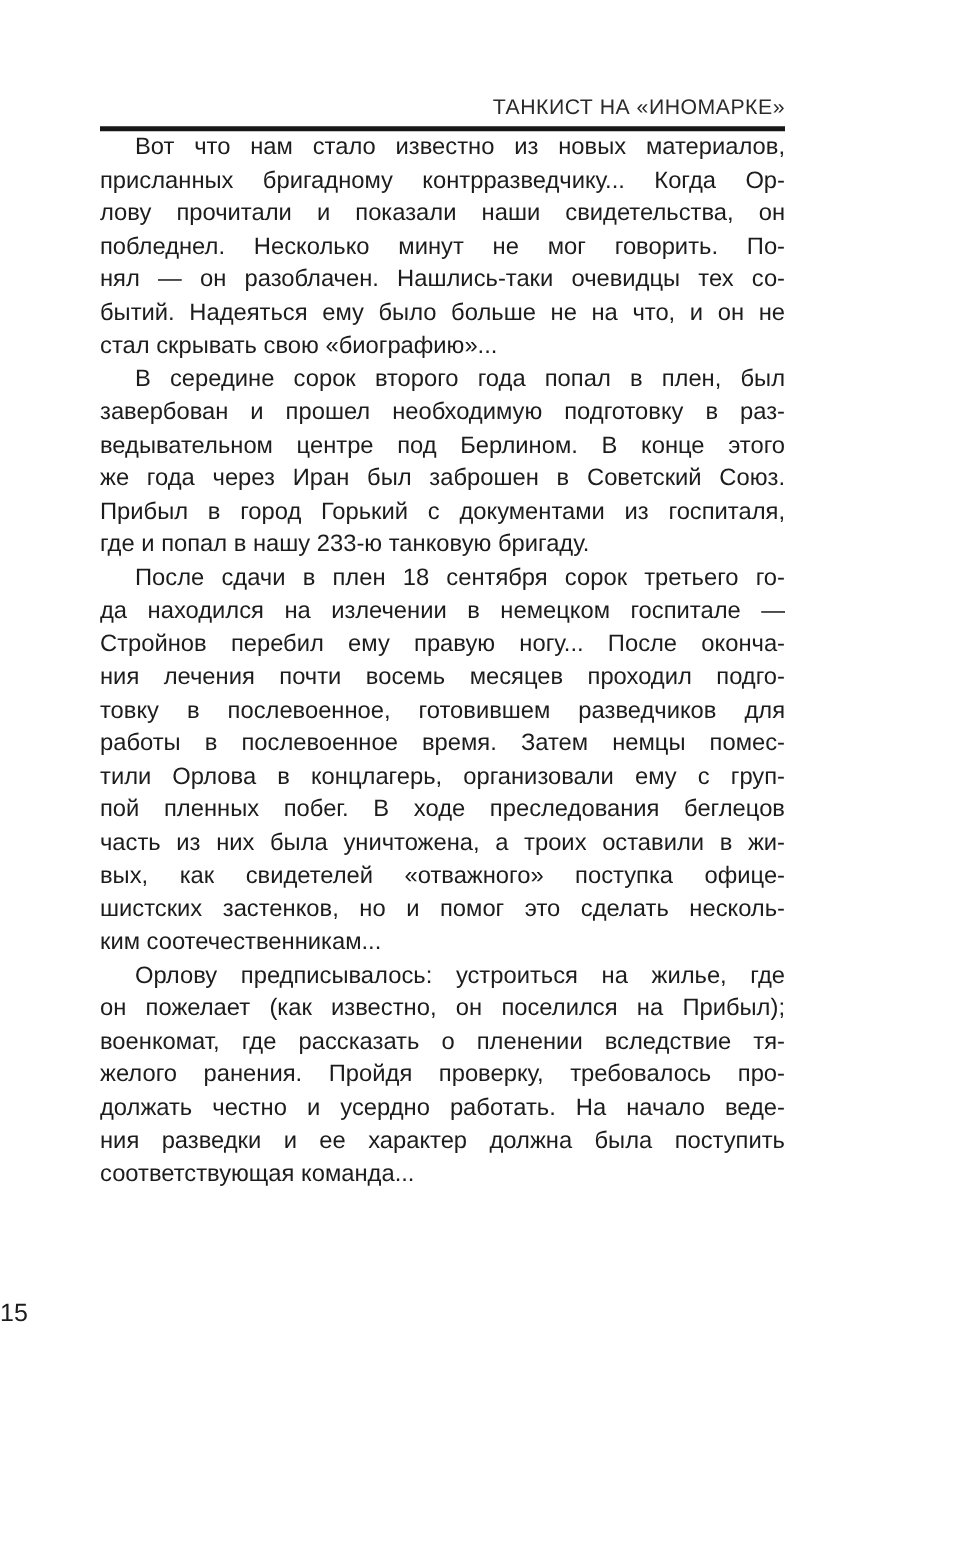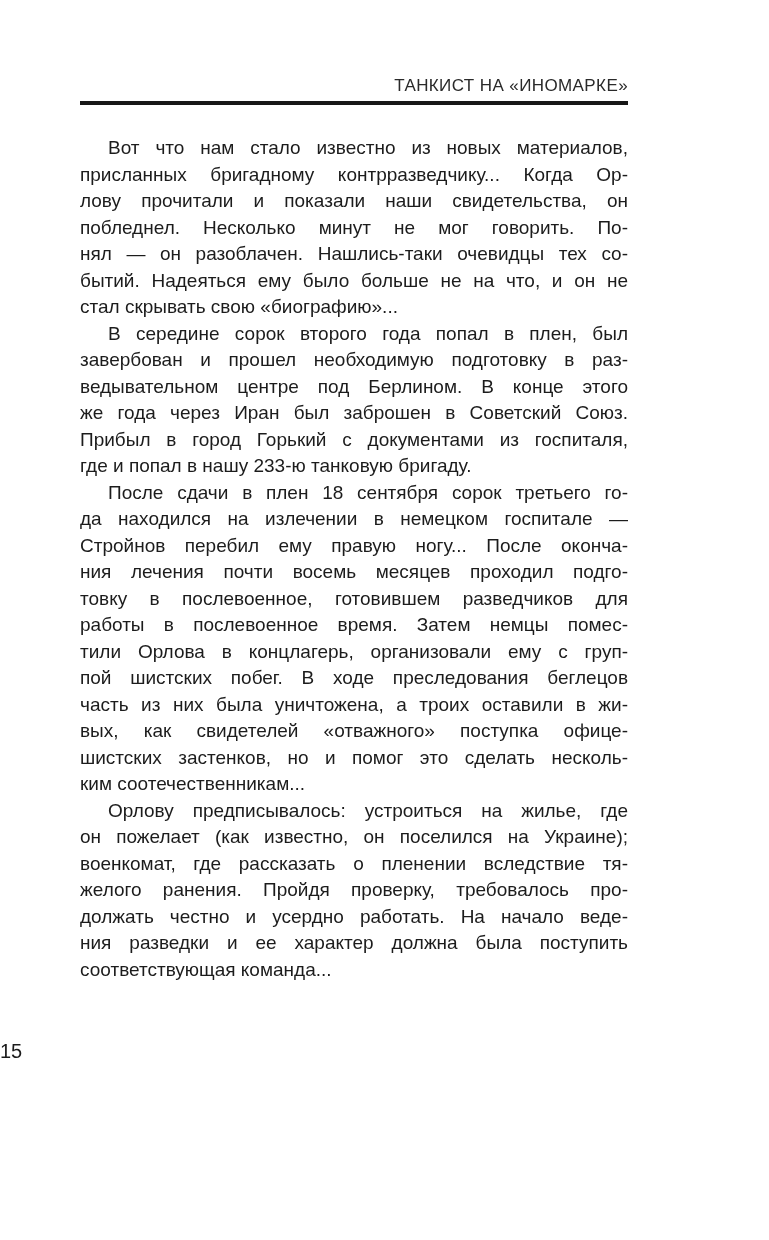--- a/index.html
+++ b/index.html
@@ -28,21 +28,20 @@
     letter-spacing: 0.4px;
     color: #2a2a2a;
     padding-bottom: 6px;
     line-height: 19px;
   }
   .running-header .header-rule {
     height: 4px;
     background: #171717;
   }
   .body-text {
-    margin-top: 30px;
     font-size: 19px;
     line-height: 26.5px;
     color: #1c1c1c;
   }
   .para {
     margin: 0;
   }
   .para .line {
     text-align: justify;
     text-align-last: justify;
@@ -92,29 +91,29 @@
           <div class="line last">где и попал в нашу 233-ю танковую бригаду.</div>
         </div>
         <div class="para">
           <div class="line first">После сдачи в плен 18 сентября сорок третьего го-</div>
           <div class="line">да находился на излечении в немецком госпитале —</div>
           <div class="line">Стройнов перебил ему правую ногу... После оконча-</div>
           <div class="line">ния лечения почти восемь месяцев проходил подго-</div>
           <div class="line">товку в послевоенное, готовившем разведчиков для</div>
           <div class="line">работы в послевоенное время. Затем немцы помес-</div>
           <div class="line">тили Орлова в концлагерь, организовали ему с груп-</div>
-          <div class="line">пой шистских побег. В ходе преследования беглецов</div>
+          <div class="line">пой пленных побег. В ходе преследования беглецов</div>
           <div class="line">часть из них была уничтожена, а троих оставили в жи-</div>
           <div class="line">вых, как свидетелей «отважного» поступка офице-</div>
           <div class="line">шистских застенков, но и помог это сделать несколь-</div>
           <div class="line last">ким соотечественникам...</div>
         </div>
         <div class="para">
           <div class="line first">Орлову предписывалось: устроиться на жилье, где</div>
-          <div class="line">он пожелает (как известно, он поселился на Украине);</div>
+          <div class="line">он пожелает (как известно, он поселился на Прибыл);</div>
           <div class="line">военкомат, где рассказать о пленении вследствие тя-</div>
           <div class="line">желого ранения. Пройдя проверку, требовалось про-</div>
           <div class="line">должать честно и усердно работать. На начало веде-</div>
           <div class="line">ния разведки и ее характер должна была поступить</div>
           <div class="line last">соответствующая команда...</div>
         </div>
       </div>
   </div>
   <div class="page-number">15</div>
 </div>

